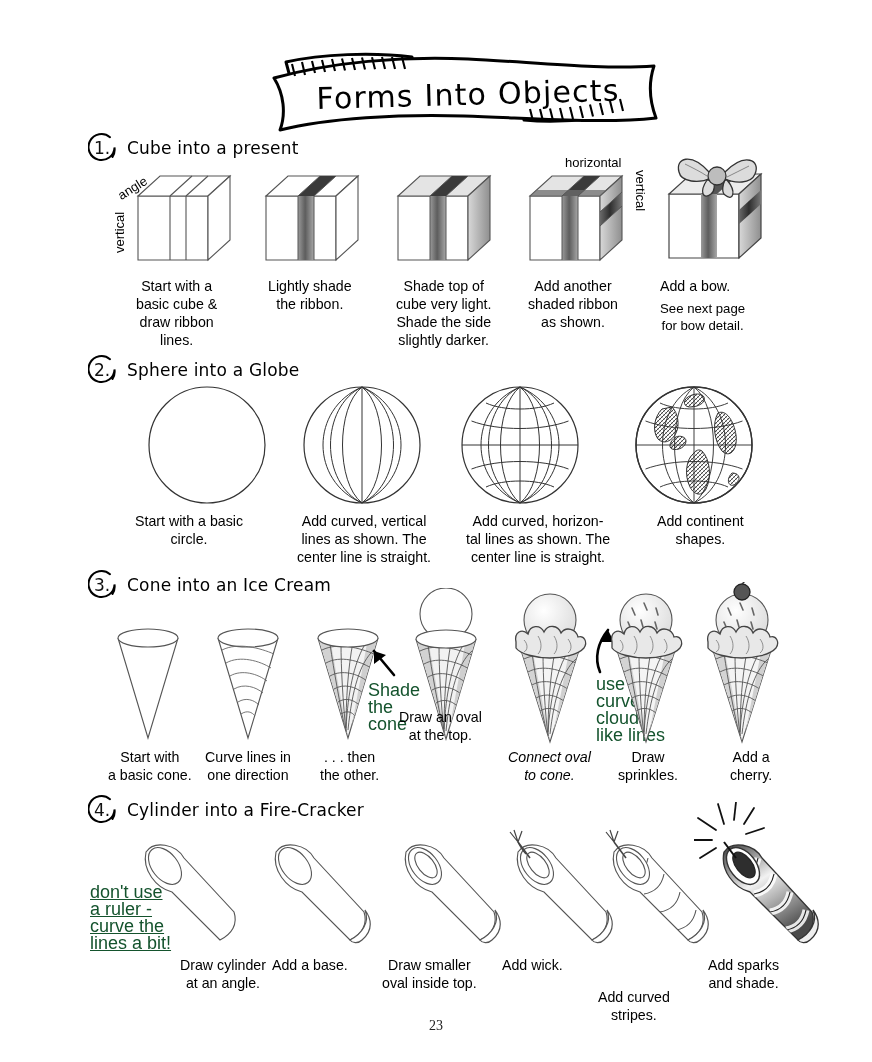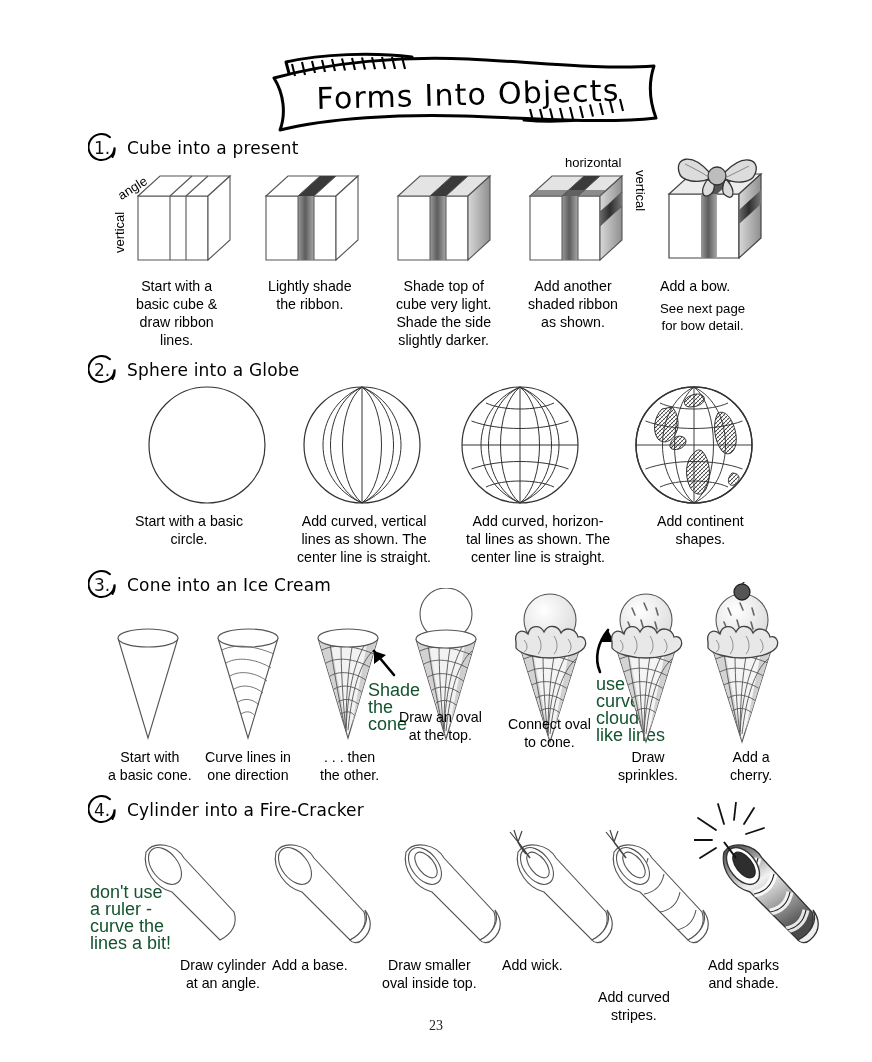--- a/index.html
+++ b/index.html
@@ -560,38 +560,38 @@
   </div>
 
   <div class="cap" style="left:108px;top:748px;white-space:pre;">Start with
 a basic cone.</div>
   <div class="cap" style="left:205px;top:748px;white-space:pre;">Curve lines in
 one direction</div>
   <div class="cap" style="left:320px;top:748px;white-space:pre;">. . . then
 the other.</div>
   <div class="cap" style="left:399px;top:708px;white-space:pre;">Draw an oval
 at the top.</div>
-  <div class="cap" style="left:508px;top:715px;white-space:pre;">Connect oval
+  <div class="cap" style="left:508px;top:748px;white-space:pre;font-style:italic;">Connect oval
 to cone.</div>
   <div class="cap" style="left:618px;top:748px;white-space:pre;">Draw
 sprinkles.</div>
   <div class="cap" style="left:718px;top:748px;white-space:pre;margin-left:12px;">Add a
 cherry.</div>
 
   <div class="sec-head" style="left:88px;top:795px;">
     <span class="num-circle">
       <svg width="30" height="30" viewBox="0 0 30 30">
         <path d="M22 4.2 A13 13 0 1 0 26.5 14.5 A13.6 13.6 0 0 1 24.5 24" fill="none" stroke="#000" stroke-width="2" stroke-linecap="round"></path>
       </svg>
       <span>4.</span>
     </span>
     <span class="sec-title">Cylinder into a Fire-Cracker</span>
   </div>
 
-  <div class="annot" style="left:90px;top:884px;white-space:pre;">don't use
+  <div class="annot" style="left:90px;top:884px;white-space:pre;text-decoration:underline;">don't use
 a ruler -
 curve the
 lines a bit!</div>
 
   <div class="fig" style="left:128px;top:830px;">
     <svg width="130" height="120" viewBox="0 0 130 120">
       <path d="M18 22 C14 40 28 58 44 62 L92 110 C104 104 110 94 106 82 L56 28
                C48 14 26 10 18 22 Z" fill="#fff" stroke="#555" stroke-width="1.1"></path>
       <ellipse cx="37" cy="36" rx="13" ry="21" transform="rotate(-38 37 36)" fill="#fff" stroke="#555" stroke-width="1.1"></ellipse>
     </svg>

